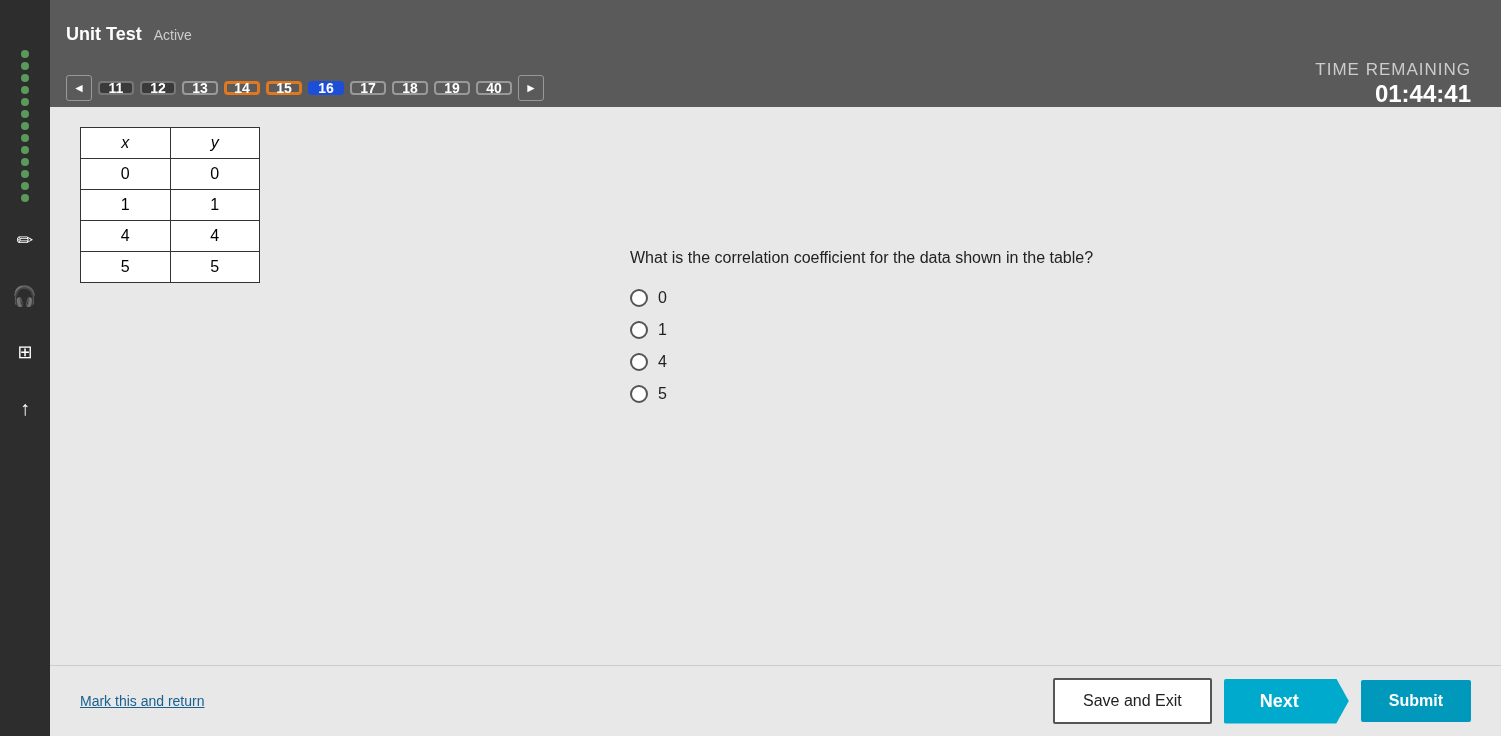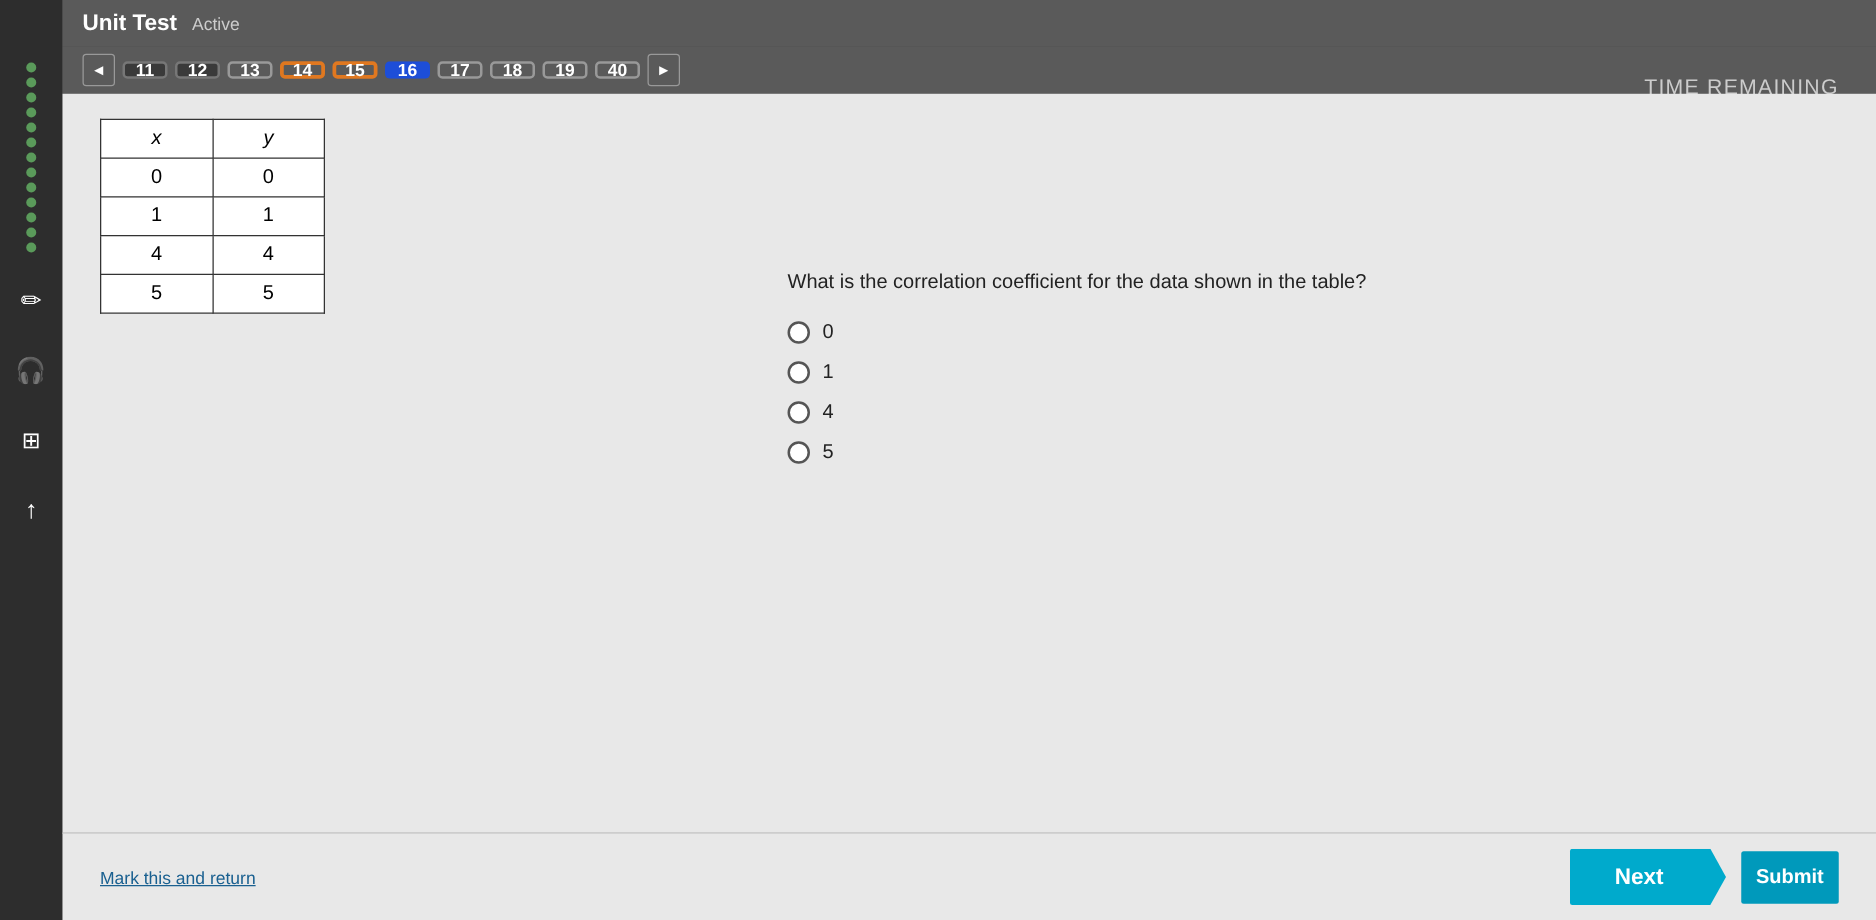--- a/index.html
+++ b/index.html
@@ -81,21 +81,21 @@
       top: 0;
       right: 0;
       bottom: 0;
       display: flex;
       flex-direction: column;
     }
 
     
     .header {
       background: #5a5a5a;
-      padding: 8px 16px;
+      padding: 24px 16px;
       display: flex;
       align-items: center;
       gap: 12px;
     }
     .unit-test-title {
       color: white;
       font-size: 18px;
       font-weight: bold;
     }
     .active-badge {
@@ -277,21 +277,21 @@
       border: none;
       font-size: 18px;
       font-weight: bold;
       color: white;
       cursor: pointer;
       border-radius: 2px;
       clip-path: polygon(0 0, 90% 0, 100% 50%, 90% 100%, 0 100%);
       padding-right: 50px;
     }
     .btn-submit {
-      padding: 12px 12px;
+      padding: 12px 28px;
       background: #0099bb;
       border: none;
       font-size: 16px;
       font-weight: bold;
       color: white;
       cursor: pointer;
       border-radius: 2px;
     }
   </style>
 </head>
@@ -400,17 +400,18 @@
           <div class="option-radio"></div>
           <span class="option-label">5</span>
         </li>
       </ul>
     </div>
   </div>
 
   <div class="footer">
     <a class="mark-return-link">Mark this and return</a>
     <div class="footer-buttons">
+      <button class="btn-save-exit">Save and Exit</button>
       <button class="btn-next">Next</button>
       <button class="btn-submit">Submit</button>
     </div>
   </div>
 </div>
 
 </body></html>

